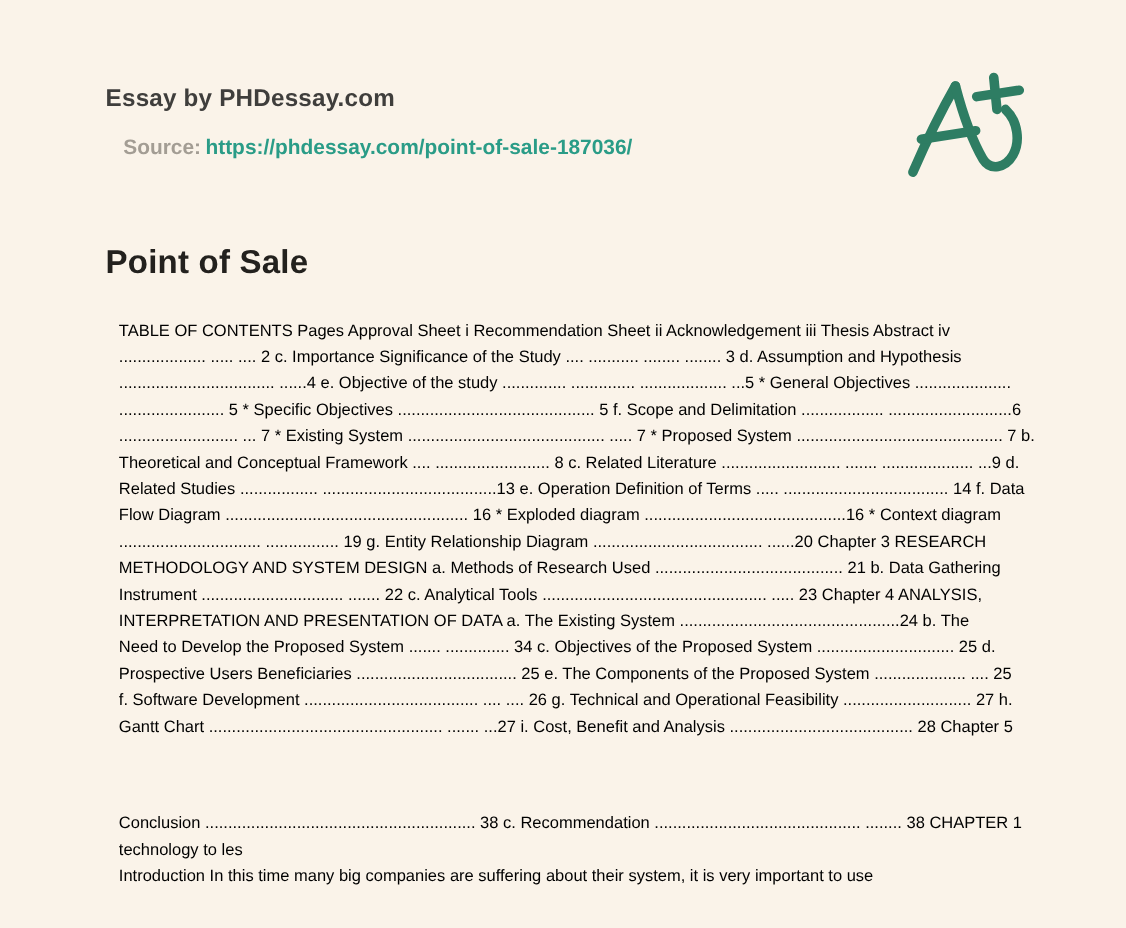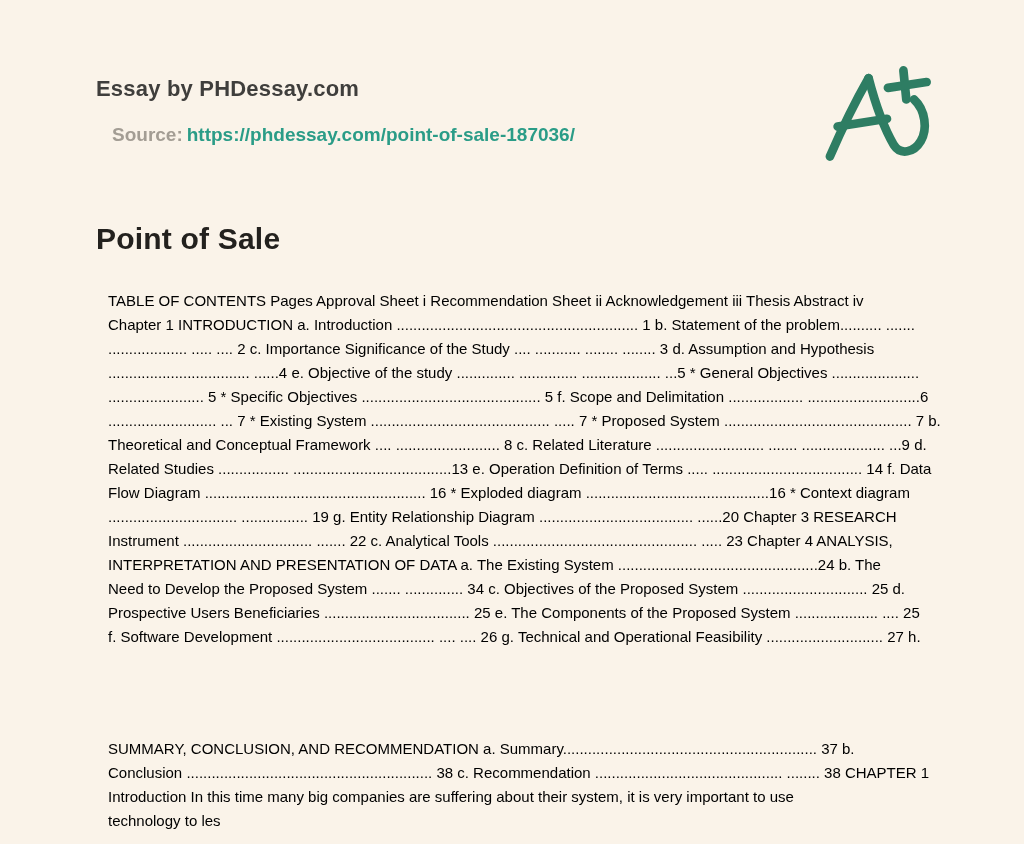--- a/index.html
+++ b/index.html
@@ -70,36 +70,36 @@
 
     <path d="M903,69 L906,99"></path>
 
     <path d="M887,87 L927,81"></path>
   </svg>
 
   <div class="doc-title">Point of Sale</div>
 
   <div class="body-block toc-block">
       <div class="line">TABLE OF CONTENTS Pages Approval Sheet i Recommendation Sheet ii Acknowledgement iii Thesis Abstract iv</div>
-      <div class="line">Chapter 1 INTRODUCTION a. Introduction .......................................................... 1 b. Statement of the problem.......... .......</div>
       <div class="line">................... ..... .... 2 c. Importance Significance of the Study .... ........... ........ ........ 3 d. Assumption and Hypothesis</div>
       <div class="line">.................................. ......4 e. Objective of the study .............. .............. ................... ...5 * General Objectives .....................</div>
       <div class="line">....................... 5 * Specific Objectives ........................................... 5 f. Scope and Delimitation .................. ...........................6</div>
       <div class="line">.......................... ... 7 * Existing System ........................................... ..... 7 * Proposed System ............................................. 7 b.</div>
       <div class="line">Theoretical and Conceptual Framework .... ......................... 8 c. Related Literature .......................... ....... .................... ...9 d.</div>
       <div class="line">Related Studies ................. ......................................13 e. Operation Definition of Terms ..... .................................... 14 f. Data</div>
       <div class="line">Flow Diagram ..................................................... 16 * Exploded diagram ............................................16 * Context diagram</div>
       <div class="line">............................... ................ 19 g. Entity Relationship Diagram ..................................... ......20 Chapter 3 RESEARCH</div>
+      <div class="line">METHODOLOGY AND SYSTEM DESIGN a. Methods of Research Used ......................................... 21 b. Data Gathering</div>
       <div class="line">Instrument ............................... ....... 22 c. Analytical Tools ................................................. ..... 23 Chapter 4 ANALYSIS,</div>
       <div class="line">INTERPRETATION AND PRESENTATION OF DATA a. The Existing System ................................................24 b. The</div>
       <div class="line">Need to Develop the Proposed System ....... .............. 34 c. Objectives of the Proposed System .............................. 25 d.</div>
       <div class="line">Prospective Users Beneficiaries ................................... 25 e. The Components of the Proposed System .................... .... 25</div>
       <div class="line">f. Software Development ...................................... .... .... 26 g. Technical and Operational Feasibility ............................ 27 h.</div>
+      <div class="line">Gantt Chart ................................................... ....... ...27 i. Cost, Benefit and Analysis ........................................ 28 Chapter 5</div>
     </div>
 
   <div class="body-block para2-block">
-      <div class="line">SUMMARY, CONCLUSION, AND RECOMMENDATION a. Summary............................................................. 37 b.</div>
       <div class="line">Conclusion ........................................................... 38 c. Recommendation ............................................. ........ 38 CHAPTER 1</div>
+      <div class="line">technology to les</div>
       <div class="line">Introduction In this time many big companies are suffering about their system, it is very important to use</div>
-      <div class="line">technology to les</div>
     </div>
 
 </div>
 
 </body></html>

